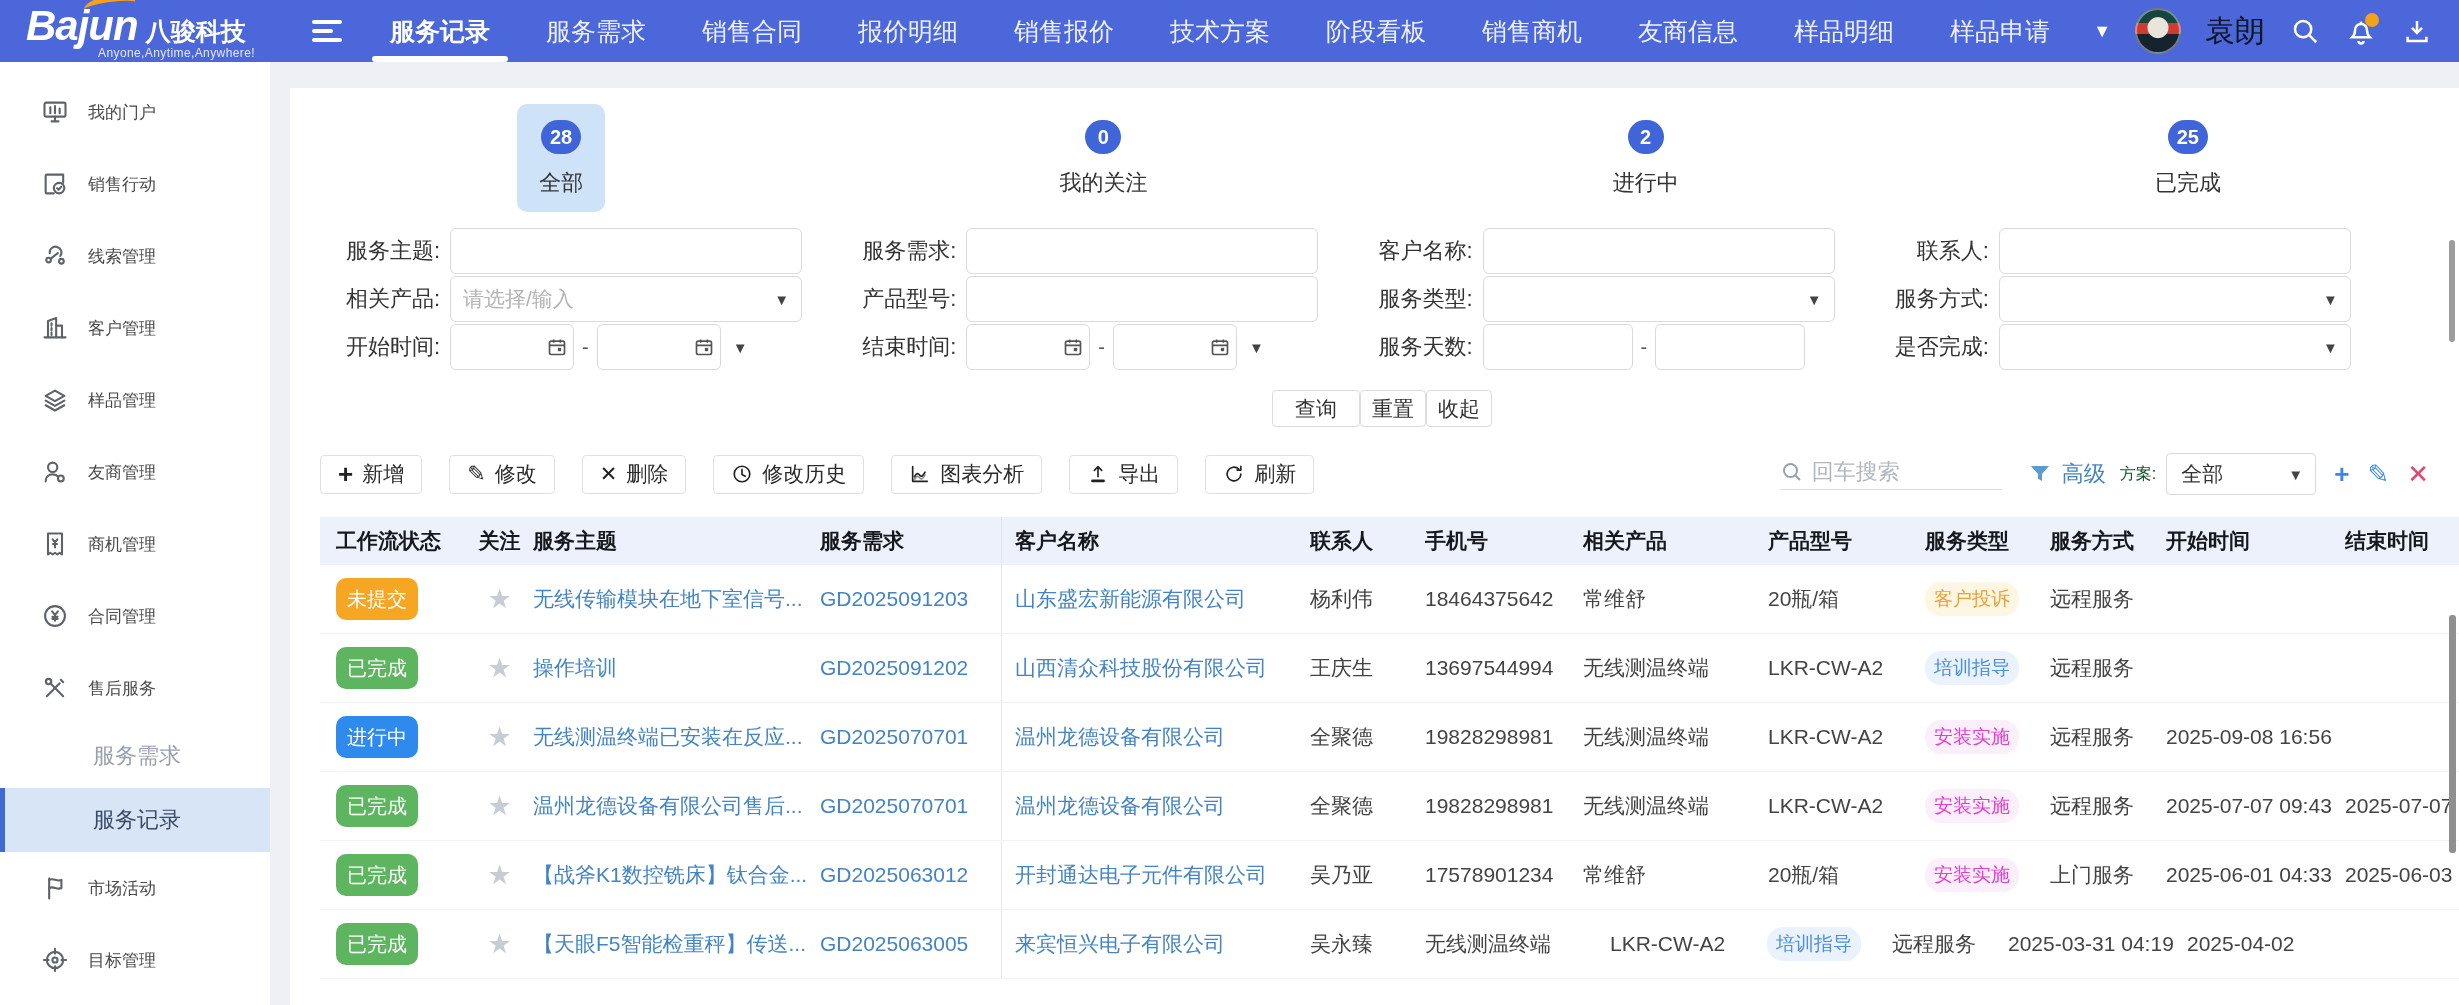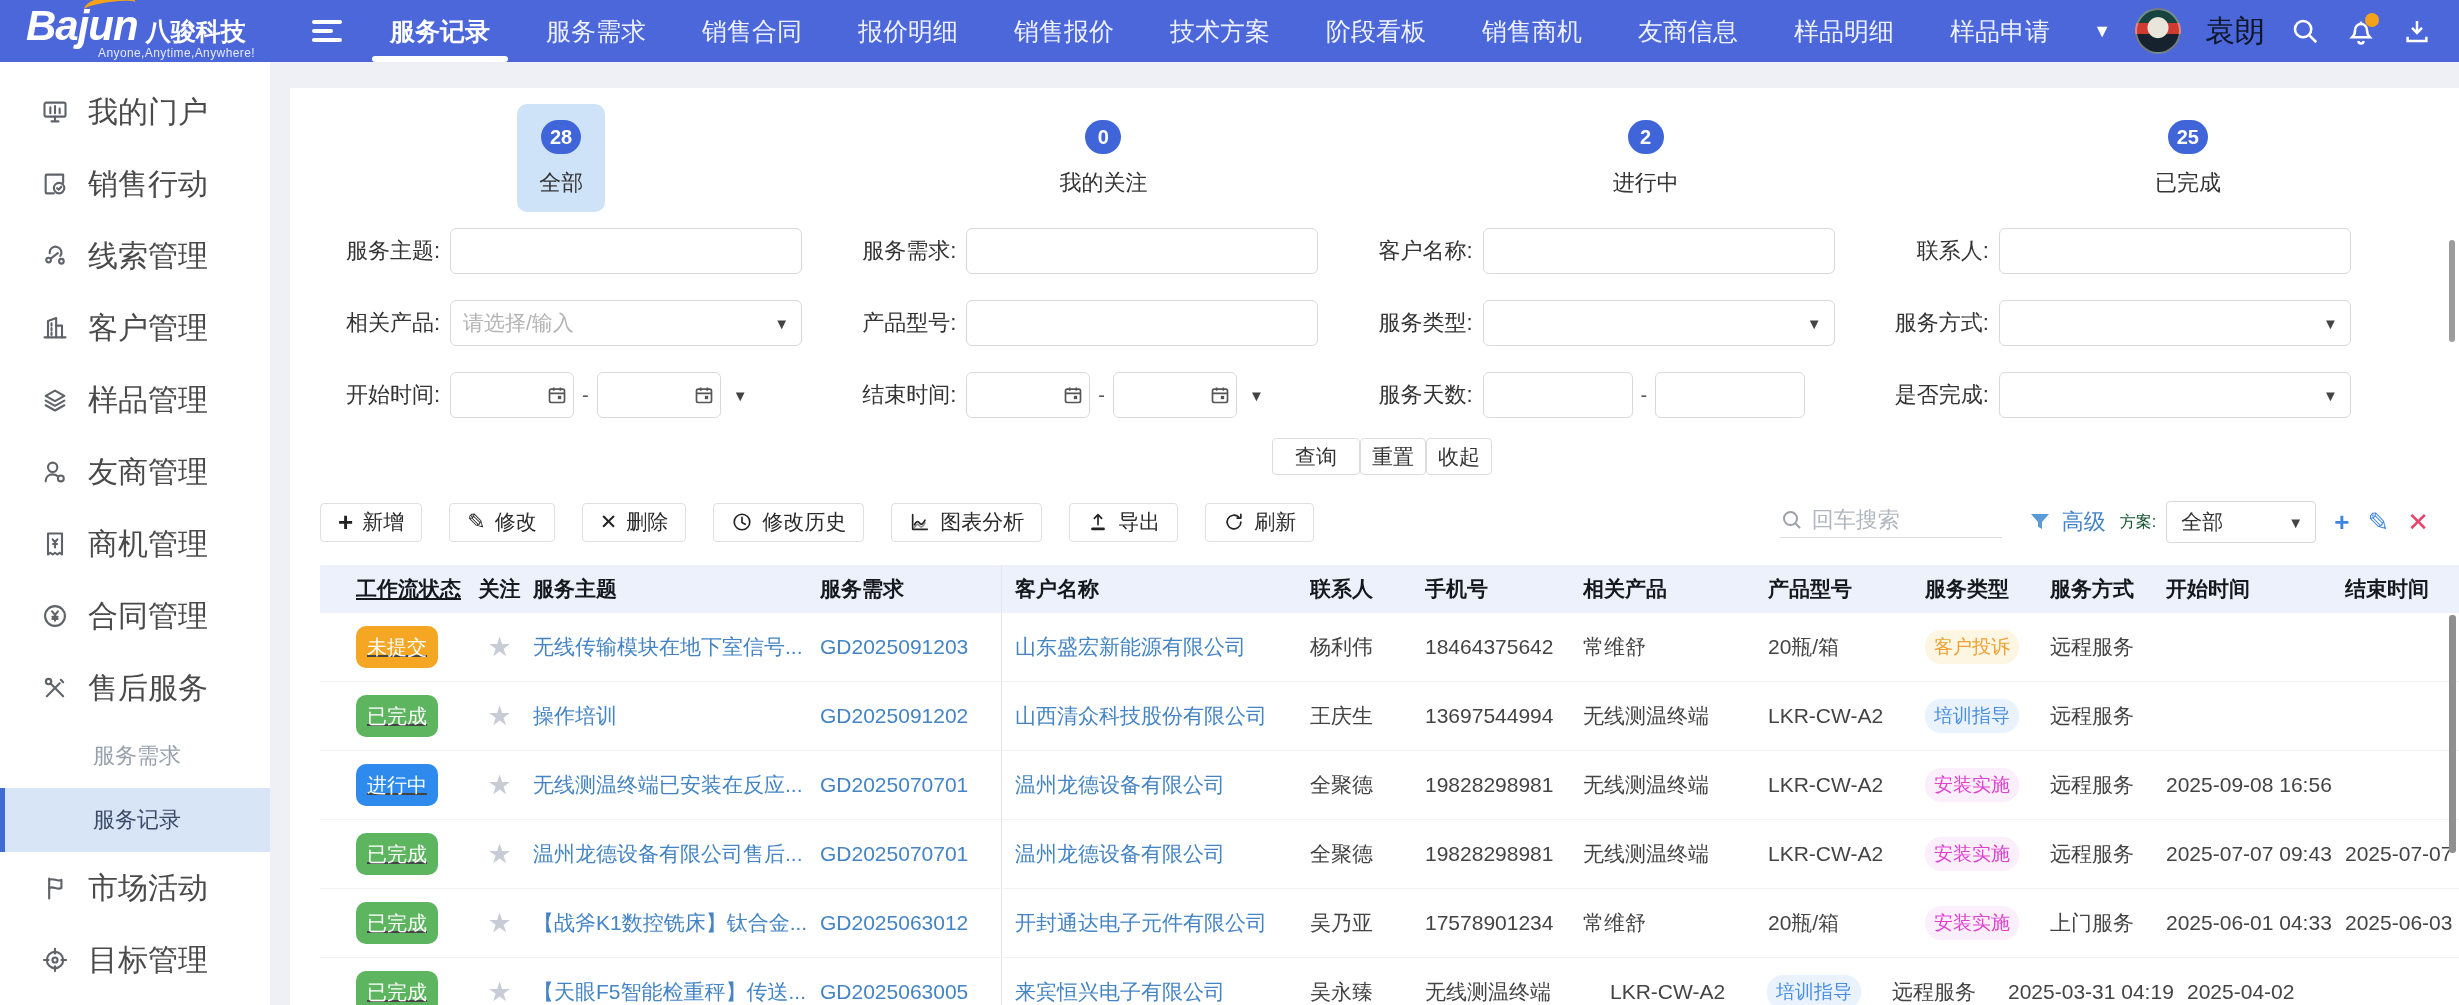--- a/index.html
+++ b/index.html
@@ -28,40 +28,40 @@
     background:
       radial-gradient(circle at 50% 42%, #e9e5da 0 10px, rgba(0,0,0,0) 11px),
       linear-gradient(180deg,#17443c 0 30%, #cf3a31 30% 58%, #16222e 58% 100%); }
   .nav-user { color:#0f172a; font-size:30px; }
   .nav-ico { position:relative; width:32px; height:32px; display:flex; align-items:center; justify-content:center; cursor:pointer; }
   .nav-ico svg { stroke:#fff; }
   .bell-dot { position:absolute; top:-2px; right:-2px; width:14px; height:14px; border-radius:50%; background:#f5a21b; }
 
   
   .sidebar { position:absolute; left:0; top:62px; width:270px; bottom:0; background:#fff; padding-top:14px; overflow:hidden; }
-  .side-item { display:flex; align-items:center; height:72px; padding-left:40px; font-size:30px; color:#4a4a4a; cursor:pointer; }
+  .side-item { display:flex; align-items:center; height:72px; padding-left:40px; font-size:17px; color:#4a4a4a; cursor:pointer; }
   .side-item .sicon { width:30px; height:30px; margin-right:18px; display:flex; align-items:center; justify-content:center; }
   .side-item .sicon svg { stroke:#5f6368; }
   .side-sub { display:flex; align-items:center; height:64px; padding-left:88px; font-size:22px; color:#98a0ad; cursor:pointer; border-left:5px solid transparent; }
   .side-sub.active { background:#d8e5f7; color:#3c4a66; border-left:5px solid #3f6bd2; }
 
   
   .content { position:absolute; left:270px; top:62px; right:0; bottom:0; background:#eef0f6; padding:26px 0 0 20px; }
   .panel { background:#fff; width:100%; height:100%; overflow:hidden; position:relative; }
 
   
   .cards { display:flex; margin-top:16px; }
   .card { flex:1; display:flex; justify-content:center; }
   .card-box { display:flex; flex-direction:column; align-items:center; padding:16px 22px 14px; border-radius:10px; cursor:pointer; }
   .card-box.active { background:#cfe3f8; }
   .card-count { background:#4065d8; color:#fff; font-size:20px; font-weight:bold; min-width:36px; height:34px; line-height:34px; border-radius:17px; text-align:center; padding:0 9px; }
   .card-label { margin-top:14px; font-size:22px; color:#333; }
 
   
-  .filters { display:grid; grid-template-columns:repeat(4,1fr); row-gap:26px; margin-top:16px; padding:0 96px 0 8px; }
+  .filters { display:grid; grid-template-columns:repeat(4,1fr); row-gap:2px; margin-top:16px; padding:0 96px 0 8px; }
   .ffield { display:flex; align-items:center; }
   .flabel { width:152px; text-align:right; padding-right:10px; font-size:22px; color:#333; flex:0 0 auto; }
   .fctl { display:flex; align-items:center; gap:8px; }
   .finput { width:352px; height:46px; border:1px solid #d9d9d9; border-radius:6px; font-size:21px; padding:0 12px; outline:none; font-family:inherit; }
   .fselect { position:relative; width:352px; height:46px; border:1px solid #d9d9d9; border-radius:6px; display:flex; align-items:center; padding:0 34px 0 12px; cursor:pointer; background:#fff; }
   .sel-text { font-size:21px; color:#333; overflow:hidden; white-space:nowrap; }
   .sel-text.ph { color:#b3b3b3; }
   .caret { position:absolute; right:12px; color:#444; font-size:15px; }
   .caret-free { color:#444; font-size:15px; margin-left:4px; }
   .dateinp { position:relative; width:124px; height:46px; border:1px solid #d9d9d9; border-radius:6px; }
@@ -93,21 +93,21 @@
   .mini-ico { font-size:26px; margin-left:18px; cursor:pointer; font-weight:bold; line-height:1; }
   .mini-blue { color:#3f86e0; } .mini-red { color:#e8436b; }
 
   
   .tablewrap { margin-top:22px; margin-left:30px; width:2200px; }
   .thead,.trow { display:flex; align-items:center; }
   .thead { height:48px; background:#edf1fb; }
   .thead .td { font-weight:bold; font-size:21px; color:#15181d; }
   .trow { height:69px; border-bottom:1px solid #f2f2f2; }
   .td { white-space:nowrap; overflow:hidden; font-size:21px; color:#444; flex:0 0 auto; align-self:stretch; display:flex; align-items:center; }
-  .c-status{ width:146px; padding-left:36px;text-decoration:underline; }
+  .c-status{ width:146px; padding-left:16px; }
   .c-star{ width:67px; justify-content:center; }
   .c-topic{ width:287px; }
   .c-demand{ width:182px; border-right:1px solid #e4e6ec; }
   .c-customer{ width:308px; padding-left:13px; }
   .c-contact{ width:115px; }
   .c-phone{ width:158px; }
   .c-product{ width:185px; }
   .c-model{ width:157px; }
   .c-stype{ width:125px; }
   .c-smode{ width:116px; }

